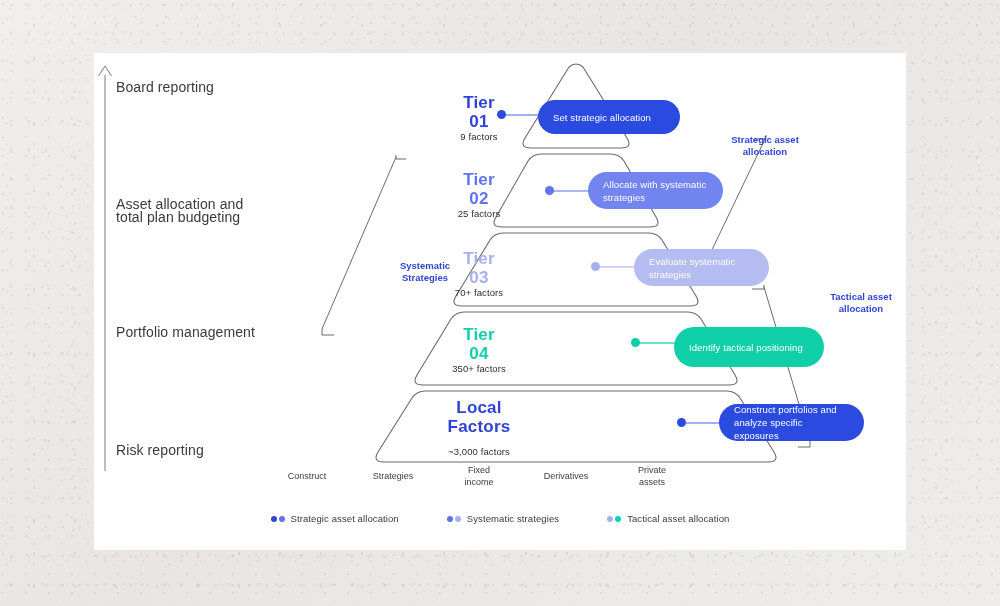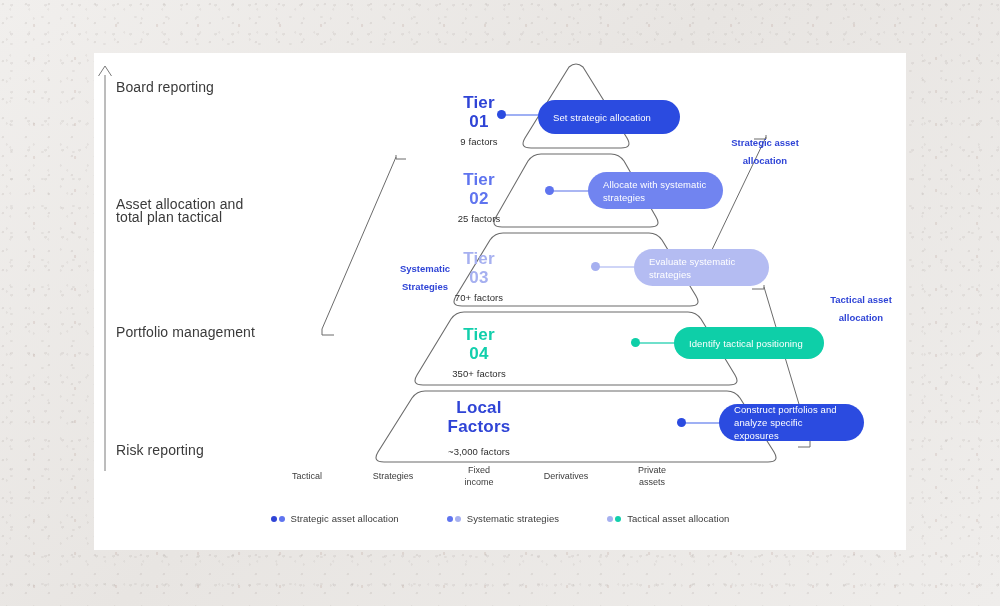--- a/index.html
+++ b/index.html
@@ -34,31 +34,31 @@
   .axlabel{
     position:absolute;font-size:14px;color:#3a3a3a;line-height:12.5px;
     letter-spacing:.1px;white-space:pre-line;
   }
   .catlabel{
     position:absolute;font-size:9px;color:#3c3c3c;line-height:11.5px;
     text-align:center;white-space:pre-line;width:90px;
   }
   .bracket-label{
     position:absolute;font-size:9.5px;font-weight:bold;color:#2f44d6;
-    line-height:18px;text-align:center;white-space:pre-line;
+    line-height:12px;text-align:center;white-space:pre-line;
   }
   .tier-text{
     position:absolute;text-align:center;width:200px;
   }
   .tier-name{
     font-size:17px;font-weight:bold;line-height:19px;letter-spacing:.2px;
     white-space:pre-line;
   }
   .tier-factors{
-    font-size:9.5px;color:#2d2d2d;margin-top:5px;letter-spacing:.1px;
+    font-size:9.5px;color:#2d2d2d;letter-spacing:.1px;
   }
   .pill{
     position:absolute;border-radius:999px;color:#ffffff;
     font-size:9.5px;line-height:13px;display:flex;align-items:center;
     padding:0 15px;box-sizing:border-box;letter-spacing:.1px;
   }
   .dot{position:absolute;border-radius:50%;}
   .leader{position:absolute;height:1.5px;}
 
   #legend{
@@ -77,21 +77,21 @@
 
 <div id="card">
 
   <svg class="abs" style="left:0;top:0;" width="30" height="420">
     <line x1="11" y1="22" x2="11" y2="418" stroke="#7a7a7a" stroke-width="1"></line>
     <path d="M11 13 L4.5 23 M11 13 L17.5 23" stroke="#7a7a7a" stroke-width="1" fill="none"></path>
   </svg>
 
   <div class="axlabel" style="left:22px;top:28px;">Board reporting</div>
   <div class="axlabel" style="left:22px;top:145px;">Asset allocation and
-total plan tactical</div>
+total plan budgeting</div>
   <div class="axlabel" style="left:22px;top:273px;">Portfolio management</div>
   <div class="axlabel" style="left:22px;top:391px;">Risk reporting</div>
 
   <svg class="abs" style="left:150px;top:0px;" width="620" height="410">
 
     <path d="M 325 14 Q 332 8 339 14 L 383 85 Q 389 95 377 95 L 287 95 Q 275 95 281 85 Z" fill="#ffffff" stroke="#6b6b6b" stroke-width="1.1" stroke-linejoin="round"></path>
 
     <path d="M 284 108 Q 289 101 297 101 L 367 101 Q 375 101 380 108 L 412 164 Q 418 174 406 174 L 258 174 Q 246 174 252 164 Z" fill="#ffffff" stroke="#6b6b6b" stroke-width="1.1" stroke-linejoin="round"></path>
 
     <path d="M 246 187 Q 251 180 259 180 L 405 180 Q 413 180 418 187 L 452 243 Q 458 253 446 253 L 218 253 Q 206 253 212 243 Z" fill="#ffffff" stroke="#6b6b6b" stroke-width="1.1" stroke-linejoin="round"></path>
@@ -164,32 +164,32 @@
 
   <div class="leader" style="left:503px;top:213px;width:39px;background:#cfd5f7;"></div>
   <div class="dot" style="left:497px;top:209px;width:9px;height:9px;background:#a6b0f0;"></div>
   <div class="pill" style="left:540px;top:196px;width:135px;height:37px;background:#b4bcf2;white-space:pre-line;">
     <span>Evaluate systematic
 strategies</span>
   </div>
 
   <div class="leader" style="left:543px;top:289px;width:39px;background:#6fe0cb;"></div>
   <div class="dot" style="left:537px;top:285px;width:9px;height:9px;background:#0ecfa8;"></div>
-  <div class="pill" style="left:580px;top:274px;width:150px;height:32px;background:#0ecfa8;">
+  <div class="pill" style="left:580px;top:274px;width:150px;height:40px;background:#0ecfa8;">
     <span>Identify tactical positioning</span>
   </div>
 
   <div class="leader" style="left:589px;top:369px;width:38px;background:#9fb0f4;"></div>
   <div class="dot" style="left:583px;top:365px;width:9px;height:9px;background:#2b4be0;"></div>
   <div class="pill" style="left:625px;top:351px;width:145px;height:37px;background:#2b4be0;white-space:pre-line;">
     <span>Construct portfolios and
 analyze specific exposures</span>
   </div>
 
-  <div class="catlabel" style="left:168px;top:418px;">Tactical</div>
+  <div class="catlabel" style="left:168px;top:418px;">Construct</div>
   <div class="catlabel" style="left:254px;top:418px;">Strategies</div>
   <div class="catlabel" style="left:340px;top:412px;">Fixed
 income</div>
   <div class="catlabel" style="left:427px;top:418px;">Derivatives</div>
   <div class="catlabel" style="left:513px;top:412px;">Private
 assets</div>
 
   <div id="legend">
     <div class="legend-item">
       <span class="legend-dots">

